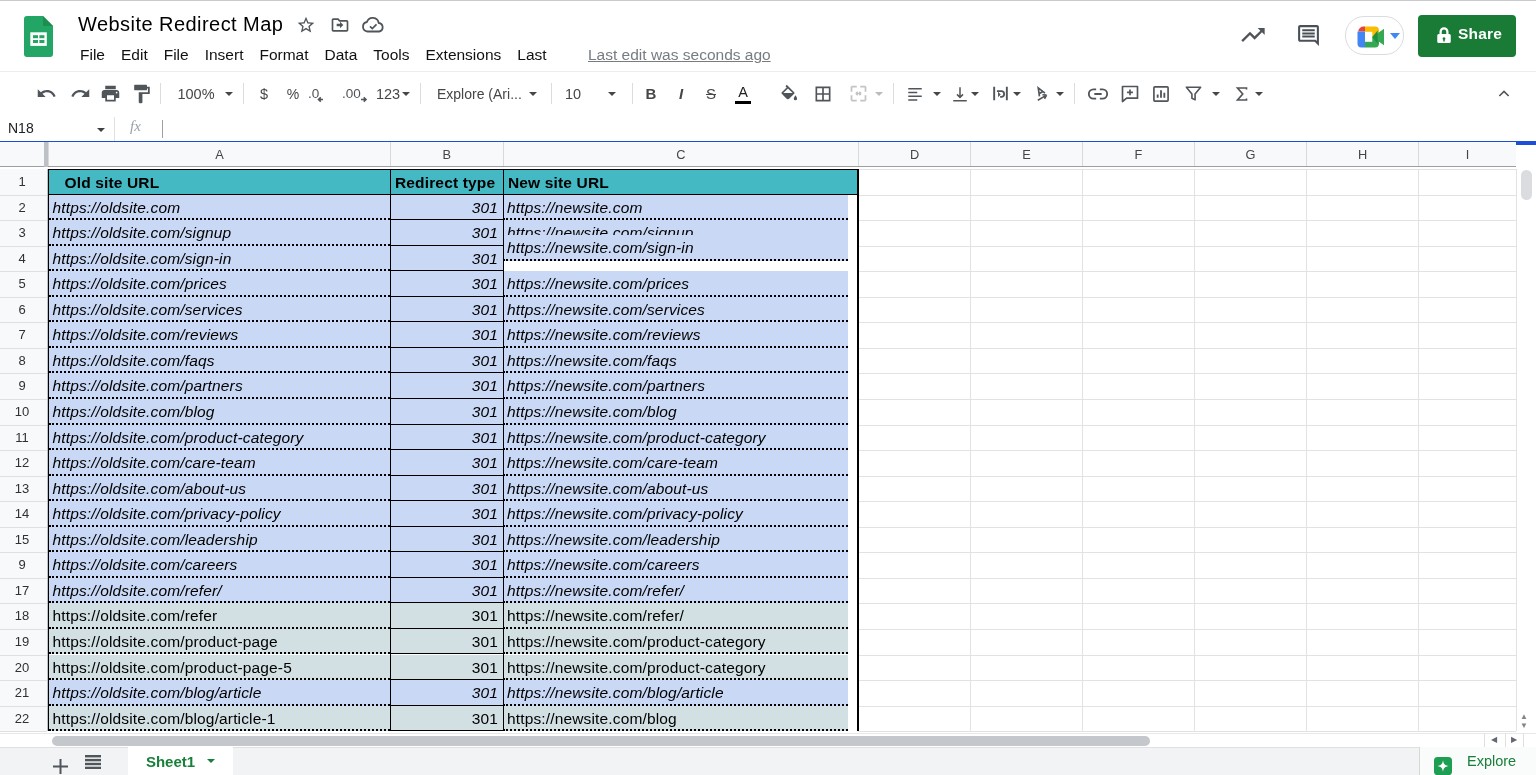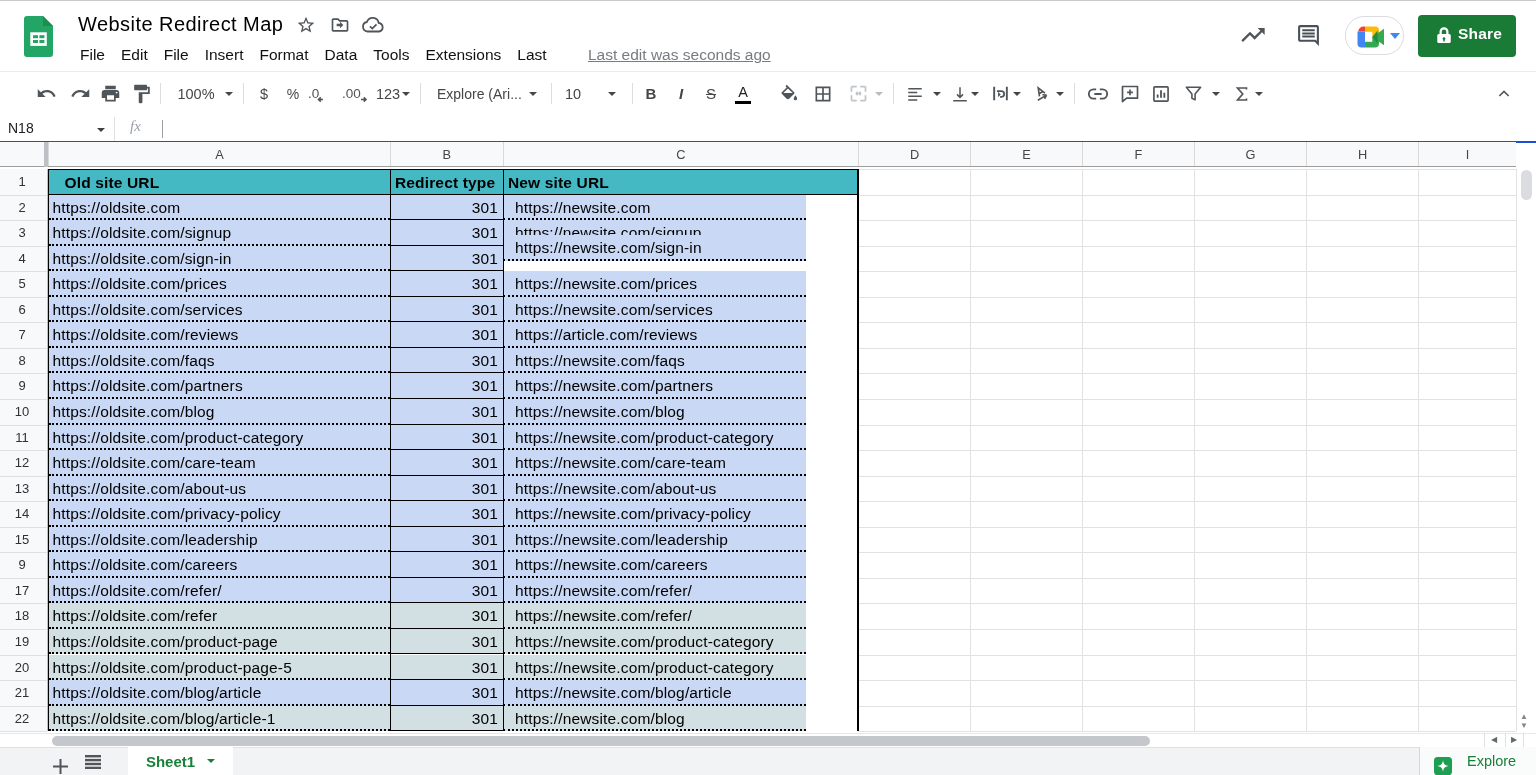--- a/index.html
+++ b/index.html
@@ -17,39 +17,39 @@
   #sharebtn{position:absolute;left:1418px;top:15px;width:98px;height:42px;background:#1a7b37;border-radius:4px;color:#fff;}
   #sharebtn span{position:absolute;left:40px;top:10px;font-size:15.5px;font-weight:bold;letter-spacing:.2px;}
   
   #toolbar{position:absolute;left:0;top:71px;width:1536px;height:43px;background:#fff;border-top:1px solid #ededed;border-bottom:1px solid #e0e0e0;}
   .tbi{position:absolute;top:0;height:43px;display:flex;align-items:center;justify-content:center;color:#444746;}
   .tbtxt{font-size:14.5px;color:#444746;font-weight:500;}
   .tsep{position:absolute;top:11px;width:1px;height:21px;background:#dadce0;}
   .caret{width:0;height:0;border-left:4px solid transparent;border-right:4px solid transparent;border-top:4.5px solid #444746;display:inline-block;}
   .caret2{width:0;height:0;border-left:5px solid transparent;border-right:5px solid transparent;border-top:6px solid #4285f4;display:inline-block;position:absolute;}
   
-  #fbar{position:absolute;left:0;top:115px;width:1536px;height:26px;background:#fff;border-bottom:2px solid #1d4ed8;}
+  #fbar{position:absolute;left:0;top:115px;width:1536px;height:26px;background:#fff;border-bottom:4px solid #1d4ed8;}
   #nbox{position:absolute;left:8px;top:5px;font-size:14px;color:#202124;}
   #fx{position:absolute;left:130px;top:3px;font-size:15px;color:#9aa0a6;font-style:italic;font-family:"Liberation Serif",serif;}
   
   #colhdr{position:absolute;left:0;top:142px;width:1516px;height:25px;background:#f8f9fa;border-bottom:1px solid #9e9e9e;box-sizing:border-box;}
   .chd{position:absolute;top:142px;height:24px;line-height:25px;text-align:center;font-size:12.8px;color:#444746;border-left:1px solid #d9d9d9;box-sizing:border-box;}
   #corner{position:absolute;left:0;top:142px;width:48px;height:24px;background:#f8f9fa;border-bottom:1px solid #9e9e9e;}
   #cornerband{position:absolute;left:44px;top:142px;width:4px;height:25px;background:#bdc1c6;}
   #rowhdr{position:absolute;left:0;top:169px;width:48px;height:562px;background:#f8f9fa;border-right:1px solid #c0c0c0;box-sizing:border-box;}
   .rnum{position:absolute;left:0;width:44px;height:25.55px;line-height:25.55px;text-align:center;font-size:13px;color:#303134;}
   .ghl{position:absolute;left:858px;width:658px;height:1px;background:#e2e2e2;}
   .rhl{position:absolute;left:0;width:47px;height:1px;background:#e0e0e0;}
   .gvl{position:absolute;top:169px;width:1px;height:562px;background:#e2e2e2;}
   
   .cell{position:absolute;height:25.55px;line-height:26.2px;font-size:15.5px;letter-spacing:.15px;color:#000;white-space:nowrap;overflow:hidden;box-sizing:border-box;}
   .ca{left:48.5px;width:341.5px;padding-left:4px;border-bottom:2px dotted #000;}
   .cbm{left:390px;width:112.5px;text-align:right;padding-right:4.5px;border-bottom:1.5px solid #000;}
-  .cc{left:503px;width:303px;padding-left:12px;border-bottom:2px dotted #000;}
-  .cb{background:#c9d8f5;}
+  .cc{left:503px;width:345px;padding-left:4px;border-bottom:2px dotted #000;}
+  .cb{background:#c9d8f5;font-style:italic;}
   .cg{background:#d2e0e3;}
   #hdrrow{position:absolute;left:48.5px;top:169px;width:809.5px;height:25.5px;background:#44b8c3;border-top:1px solid #000;border-bottom:1.5px solid #000;box-sizing:border-box;font-weight:bold;font-size:15.5px;letter-spacing:.15px;line-height:25px;color:#000;}
   #hdrrow .h1{position:absolute;left:4px;margin-left:12px;}
   #hdrrow .h2{position:absolute;}
   #hdrrow .h3{position:absolute;left:459.5px;}
   .tvl{position:absolute;top:169px;width:1px;height:562.2px;background:#000;}
   
   #vthumb{position:absolute;left:1521px;top:170px;width:11px;height:30px;background:#dadce0;border-radius:6px;}
   #hscroll{position:absolute;left:0;top:732.5px;width:1536px;height:14.5px;background:#fff;border-top:1px solid #e8e8e8;}
   #hthumb{position:absolute;left:52px;top:735.5px;width:1098px;height:10px;background:#c4c7cb;border-radius:5px;}
@@ -410,21 +410,21 @@
 <div class="cell cb ca" style="top:271.2px">https://oldsite.com/prices</div>
 <div class="cell cb cbm" style="top:271.2px">301</div>
 <div class="cell cb cc" style="top:271.2px">https://newsite.com/prices</div>
 <div class="rnum" style="top:296.8px">6</div>
 <div class="cell cb ca" style="top:296.8px">https://oldsite.com/services</div>
 <div class="cell cb cbm" style="top:296.8px">301</div>
 <div class="cell cb cc" style="top:296.8px">https://newsite.com/services</div>
 <div class="rnum" style="top:322.3px">7</div>
 <div class="cell cb ca" style="top:322.3px">https://oldsite.com/reviews</div>
 <div class="cell cb cbm" style="top:322.3px">301</div>
-<div class="cell cb cc" style="top:322.3px">https://article.com/reviews</div>
+<div class="cell cb cc" style="top:322.3px">https://newsite.com/reviews</div>
 <div class="rnum" style="top:347.9px">8</div>
 <div class="cell cb ca" style="top:347.9px">https://oldsite.com/faqs</div>
 <div class="cell cb cbm" style="top:347.9px">301</div>
 <div class="cell cb cc" style="top:347.9px">https://newsite.com/faqs</div>
 <div class="rnum" style="top:373.4px">9</div>
 <div class="cell cb ca" style="top:373.4px">https://oldsite.com/partners</div>
 <div class="cell cb cbm" style="top:373.4px">301</div>
 <div class="cell cb cc" style="top:373.4px">https://newsite.com/partners</div>
 <div class="rnum" style="top:399.0px">10</div>
 <div class="cell cb ca" style="top:399.0px">https://oldsite.com/blog</div>

